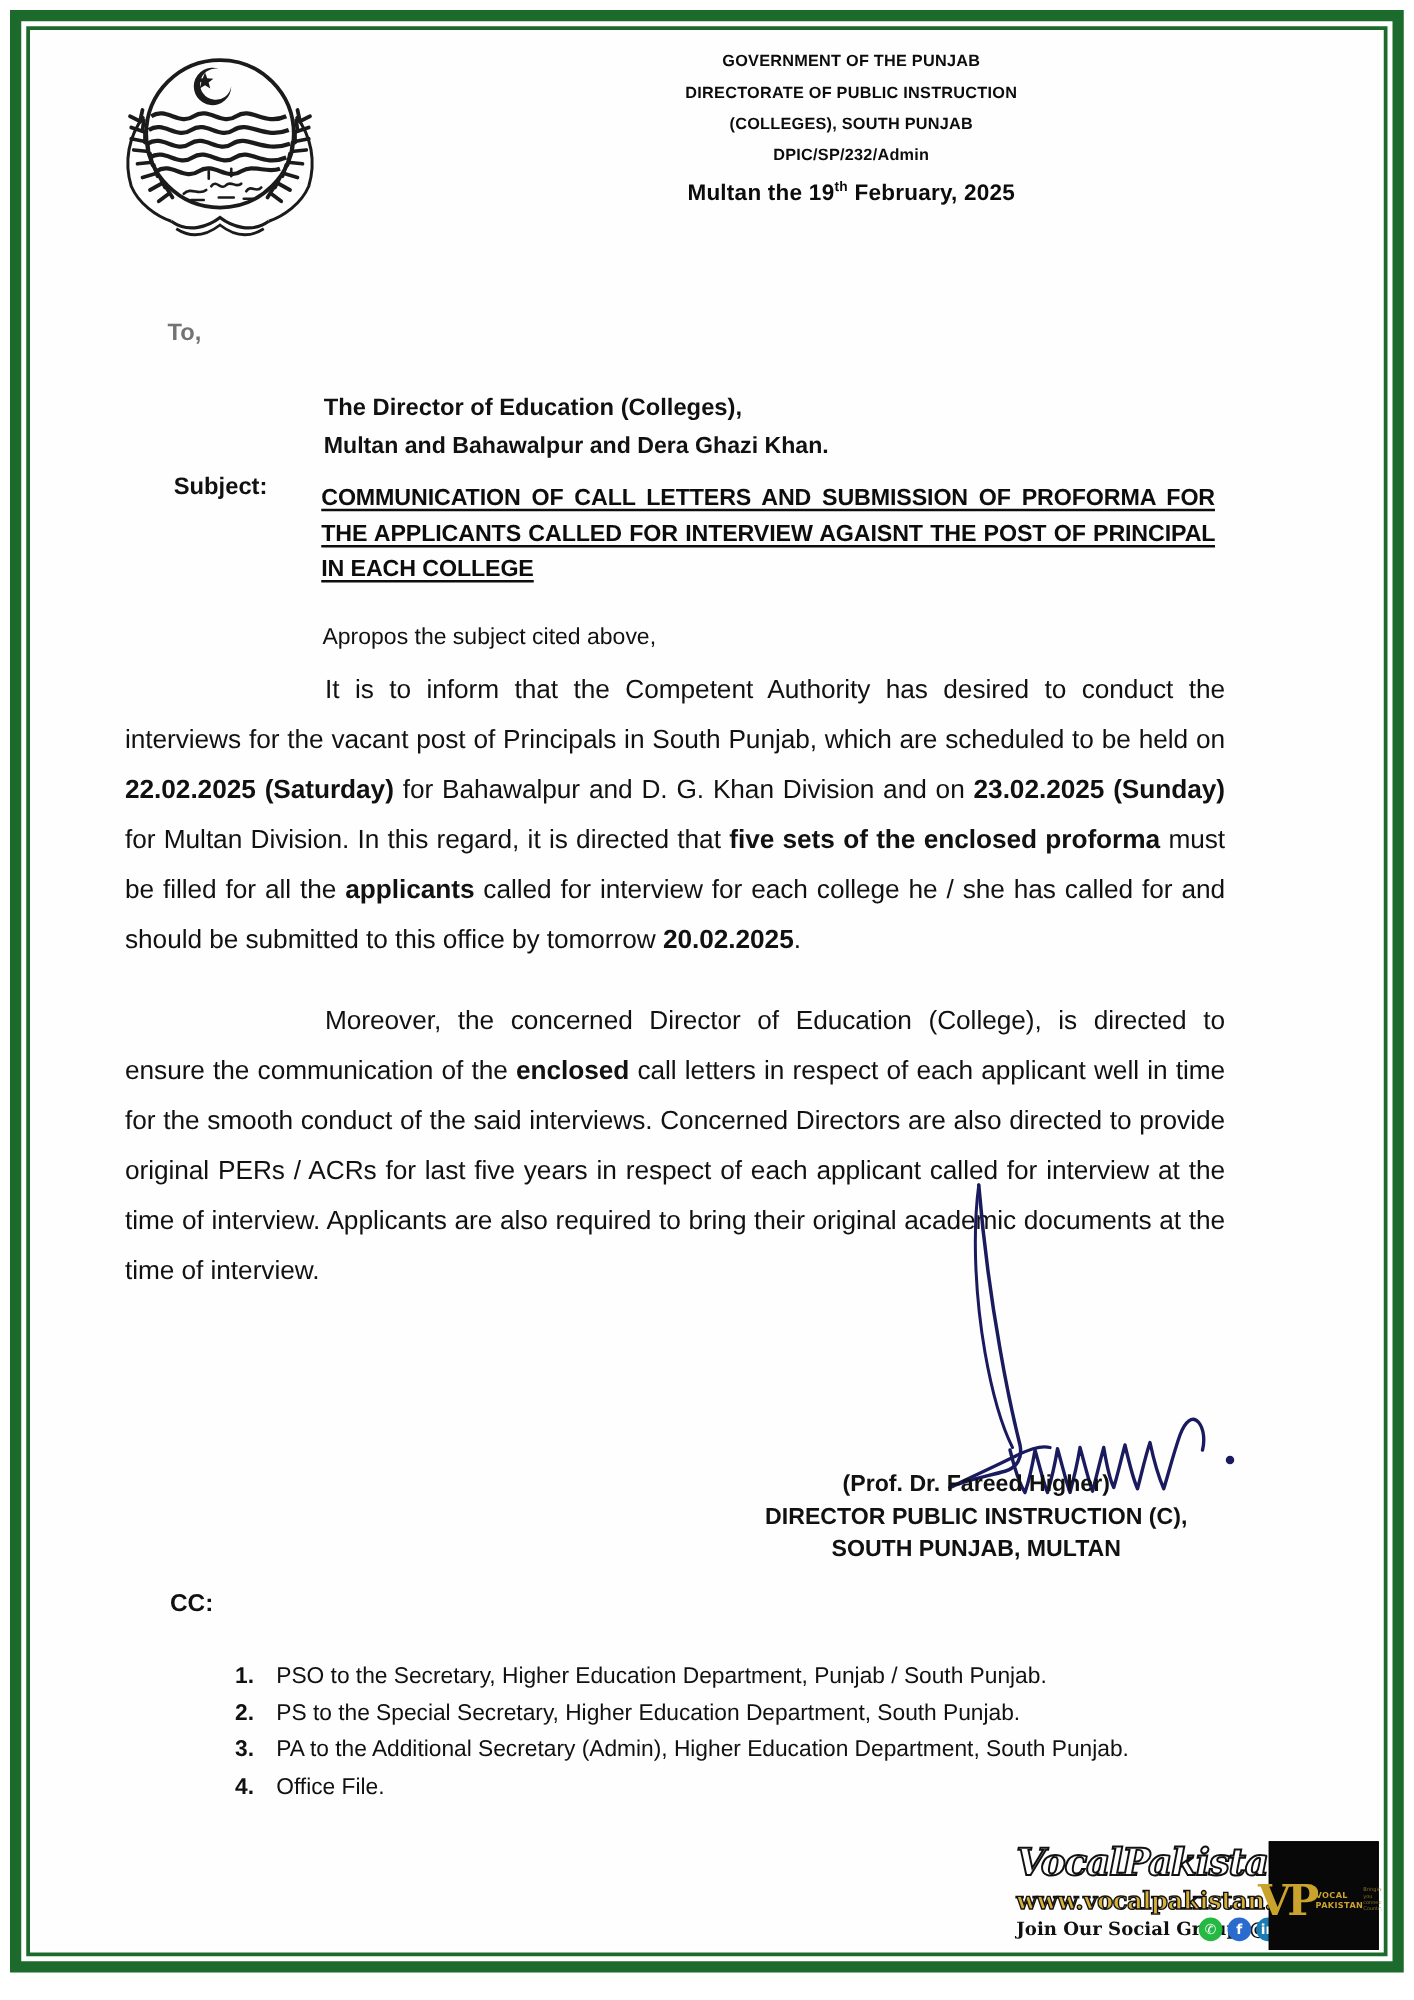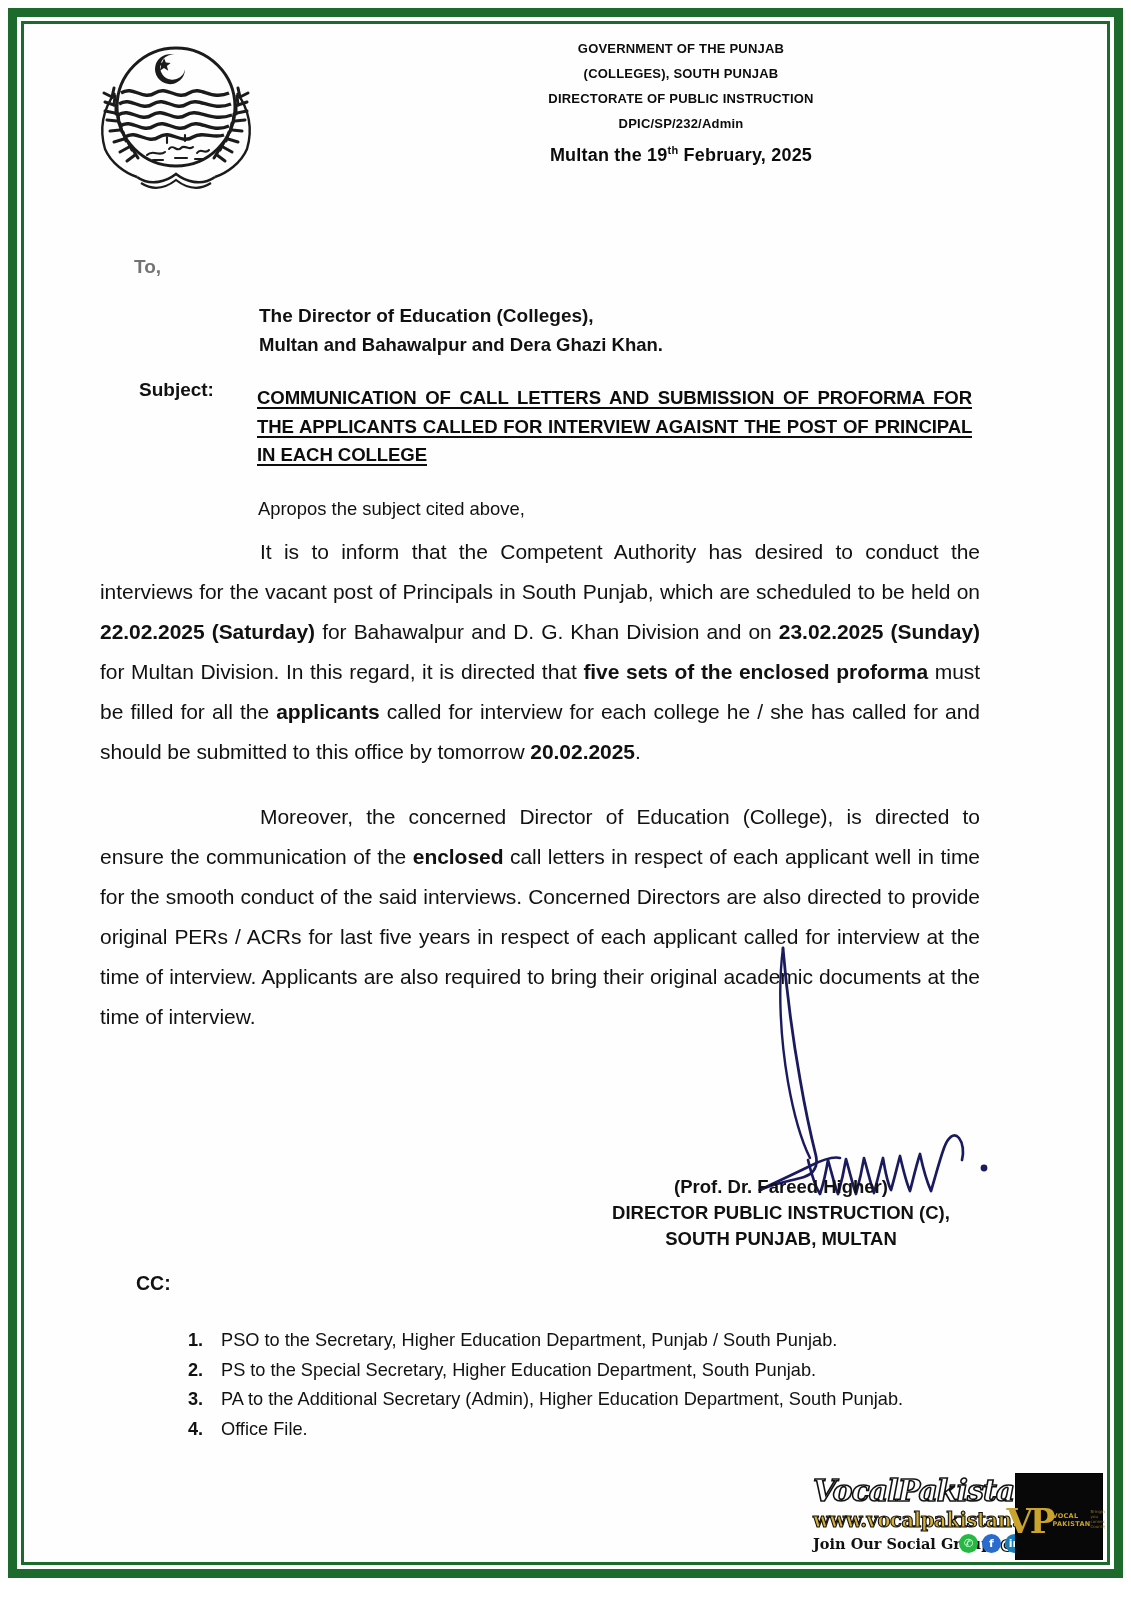--- a/index.html
+++ b/index.html
@@ -58,21 +58,21 @@
   .hl.sm{font-size:13px;font-weight:bold;line-height:26px;}
   .hl.date{font-size:18px;font-weight:bold;line-height:27px;}
   .hl.date sup{font-size:11px;vertical-align:super;}
 
   
   .to-label{
     position:absolute;left:108px;top:230px;
     font-size:19px;font-weight:bold;color:#737373;
   }
   .addressee{
-    position:absolute;left:233px;top:275px;width:700px;
+    position:absolute;left:233px;top:286px;width:700px;
     color:#111;
   }
   .addressee .a1{font-size:19px;font-weight:bold;line-height:29px;}
   .addressee .a2{font-size:18.5px;font-weight:bold;line-height:29px;}
 
   
   .subj-label{
     position:absolute;left:113px;top:353px;
     font-size:19px;font-weight:bold;color:#111;
   }
@@ -257,22 +257,22 @@
               <path d="M116 122 C120 116 124 124 128 119"></path>
               <path d="M72 129 l10 0 M94 127 l12 0 M114 128 l8 0"></path>
               <path d="M86 112 l0 -6 M104 110 l0 -6"></path>
             </g>
           </g>
         </svg>
       </div>
 
       <div class="header-text">
         <div class="hl">GOVERNMENT OF THE PUNJAB</div>
+        <div class="hl">DIRECTORATE OF PUBLIC INSTRUCTION</div>
         <div class="hl">(COLLEGES), SOUTH PUNJAB</div>
-        <div class="hl">DIRECTORATE OF PUBLIC INSTRUCTION</div>
         <div class="hl sm">DPIC/SP/232/Admin</div>
         <div class="hl date"><span>Multan the 19</span><sup>th</sup><span> February, 2025</span></div>
       </div>
     </div>
 
     <div class="to-label">To,</div>
     <div class="addressee">
       <div class="a1">The Director of Education (Colleges),</div>
       <div class="a2">Multan and Bahawalpur and Dera Ghazi Khan.</div>
     </div>

